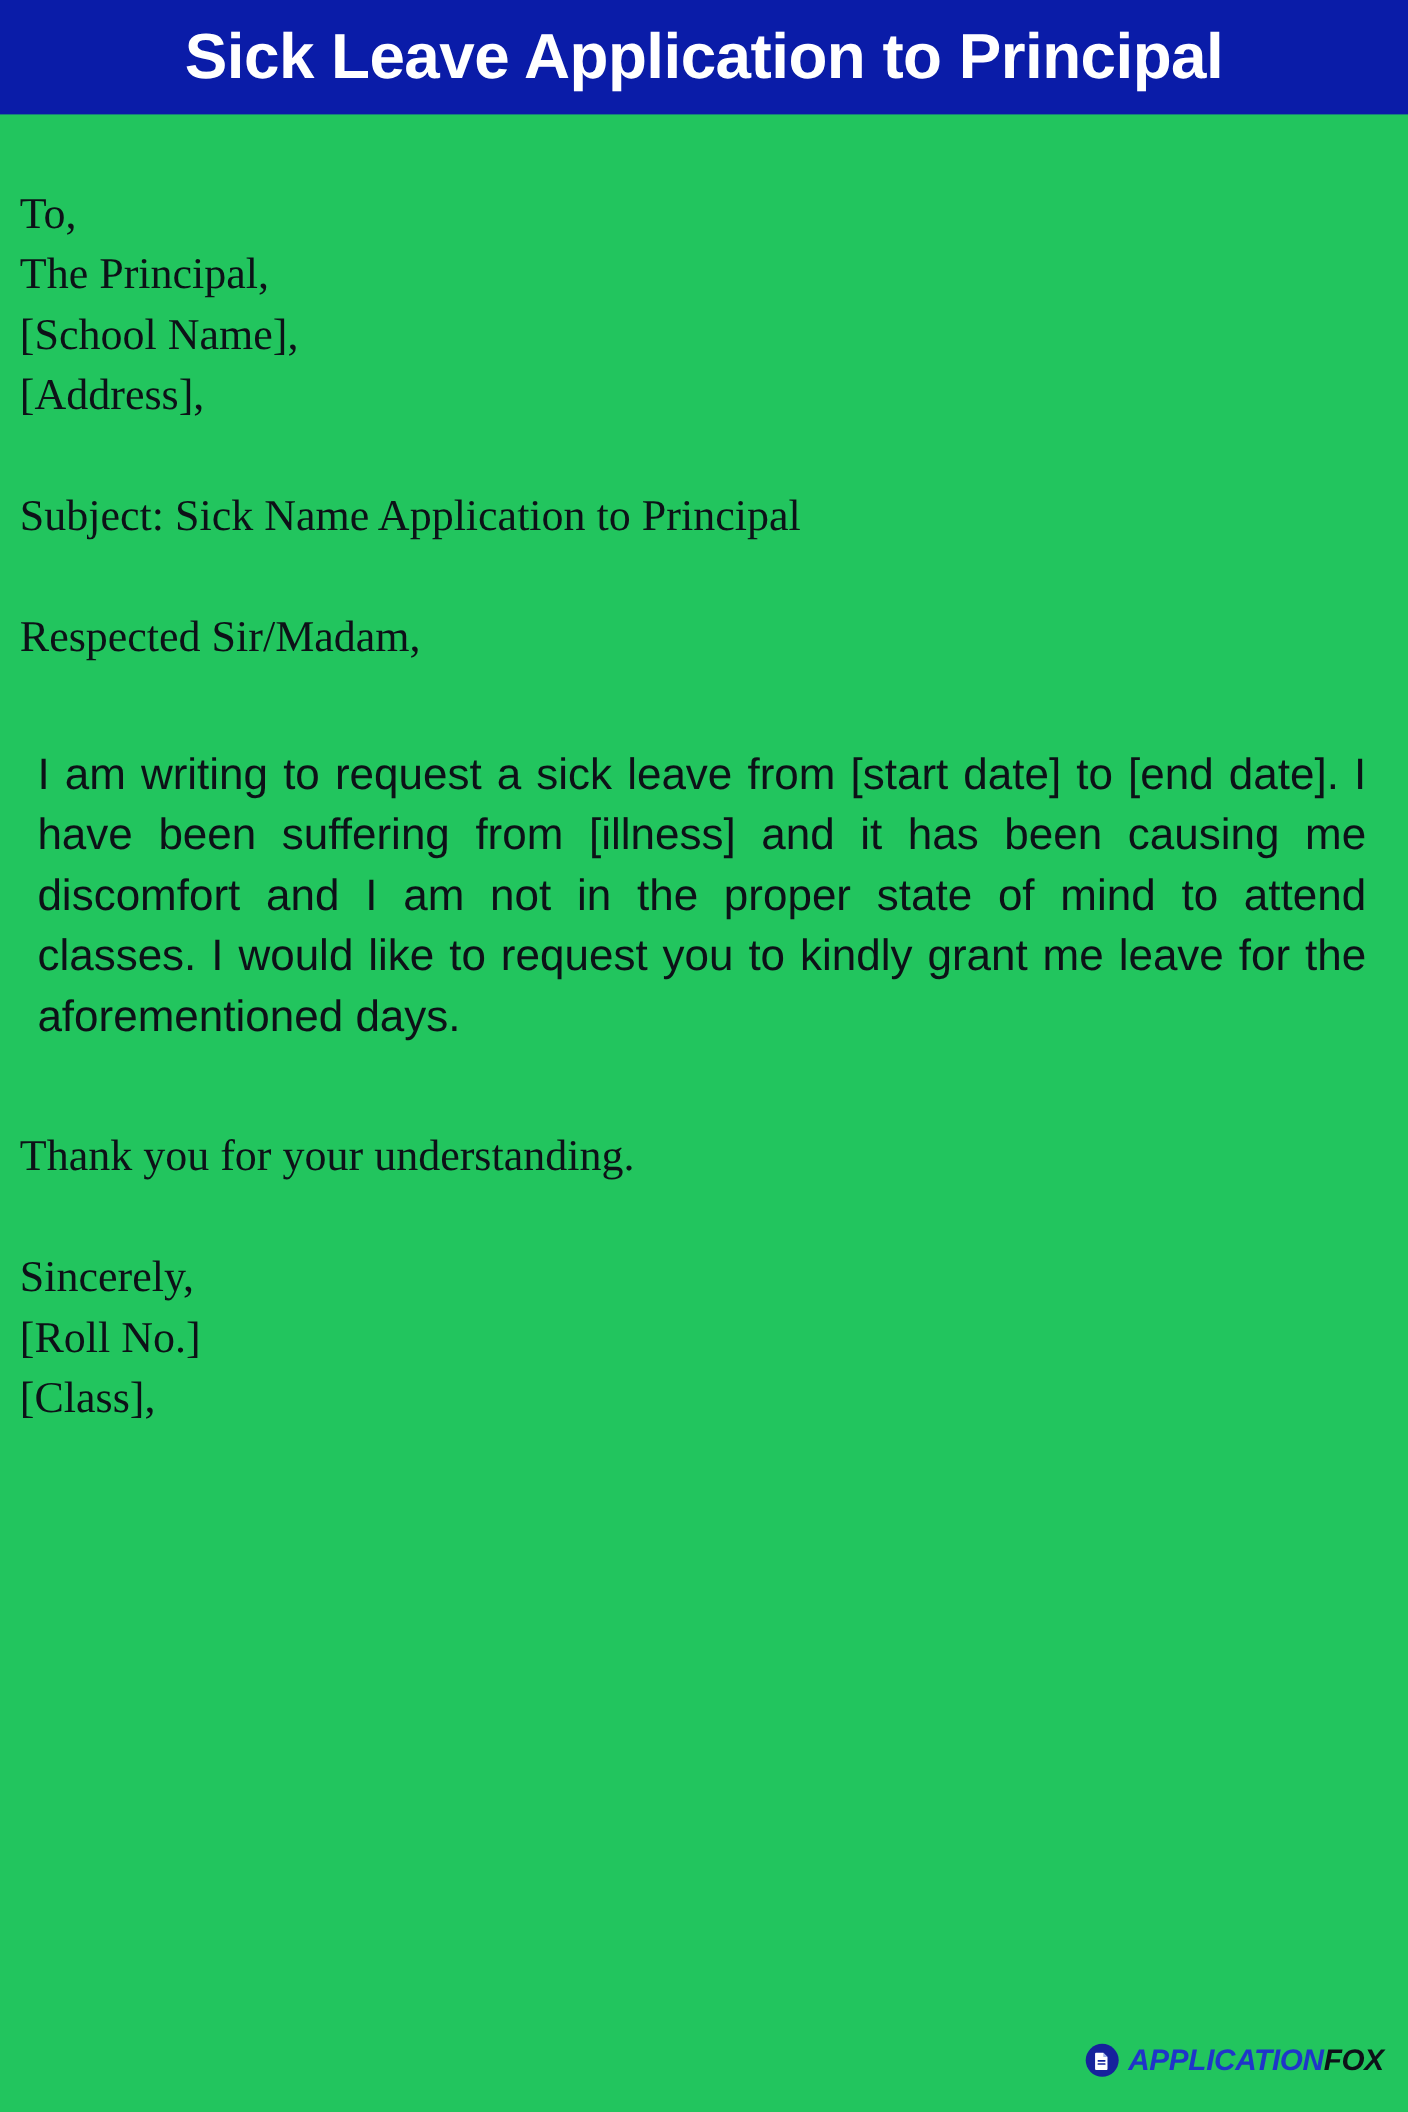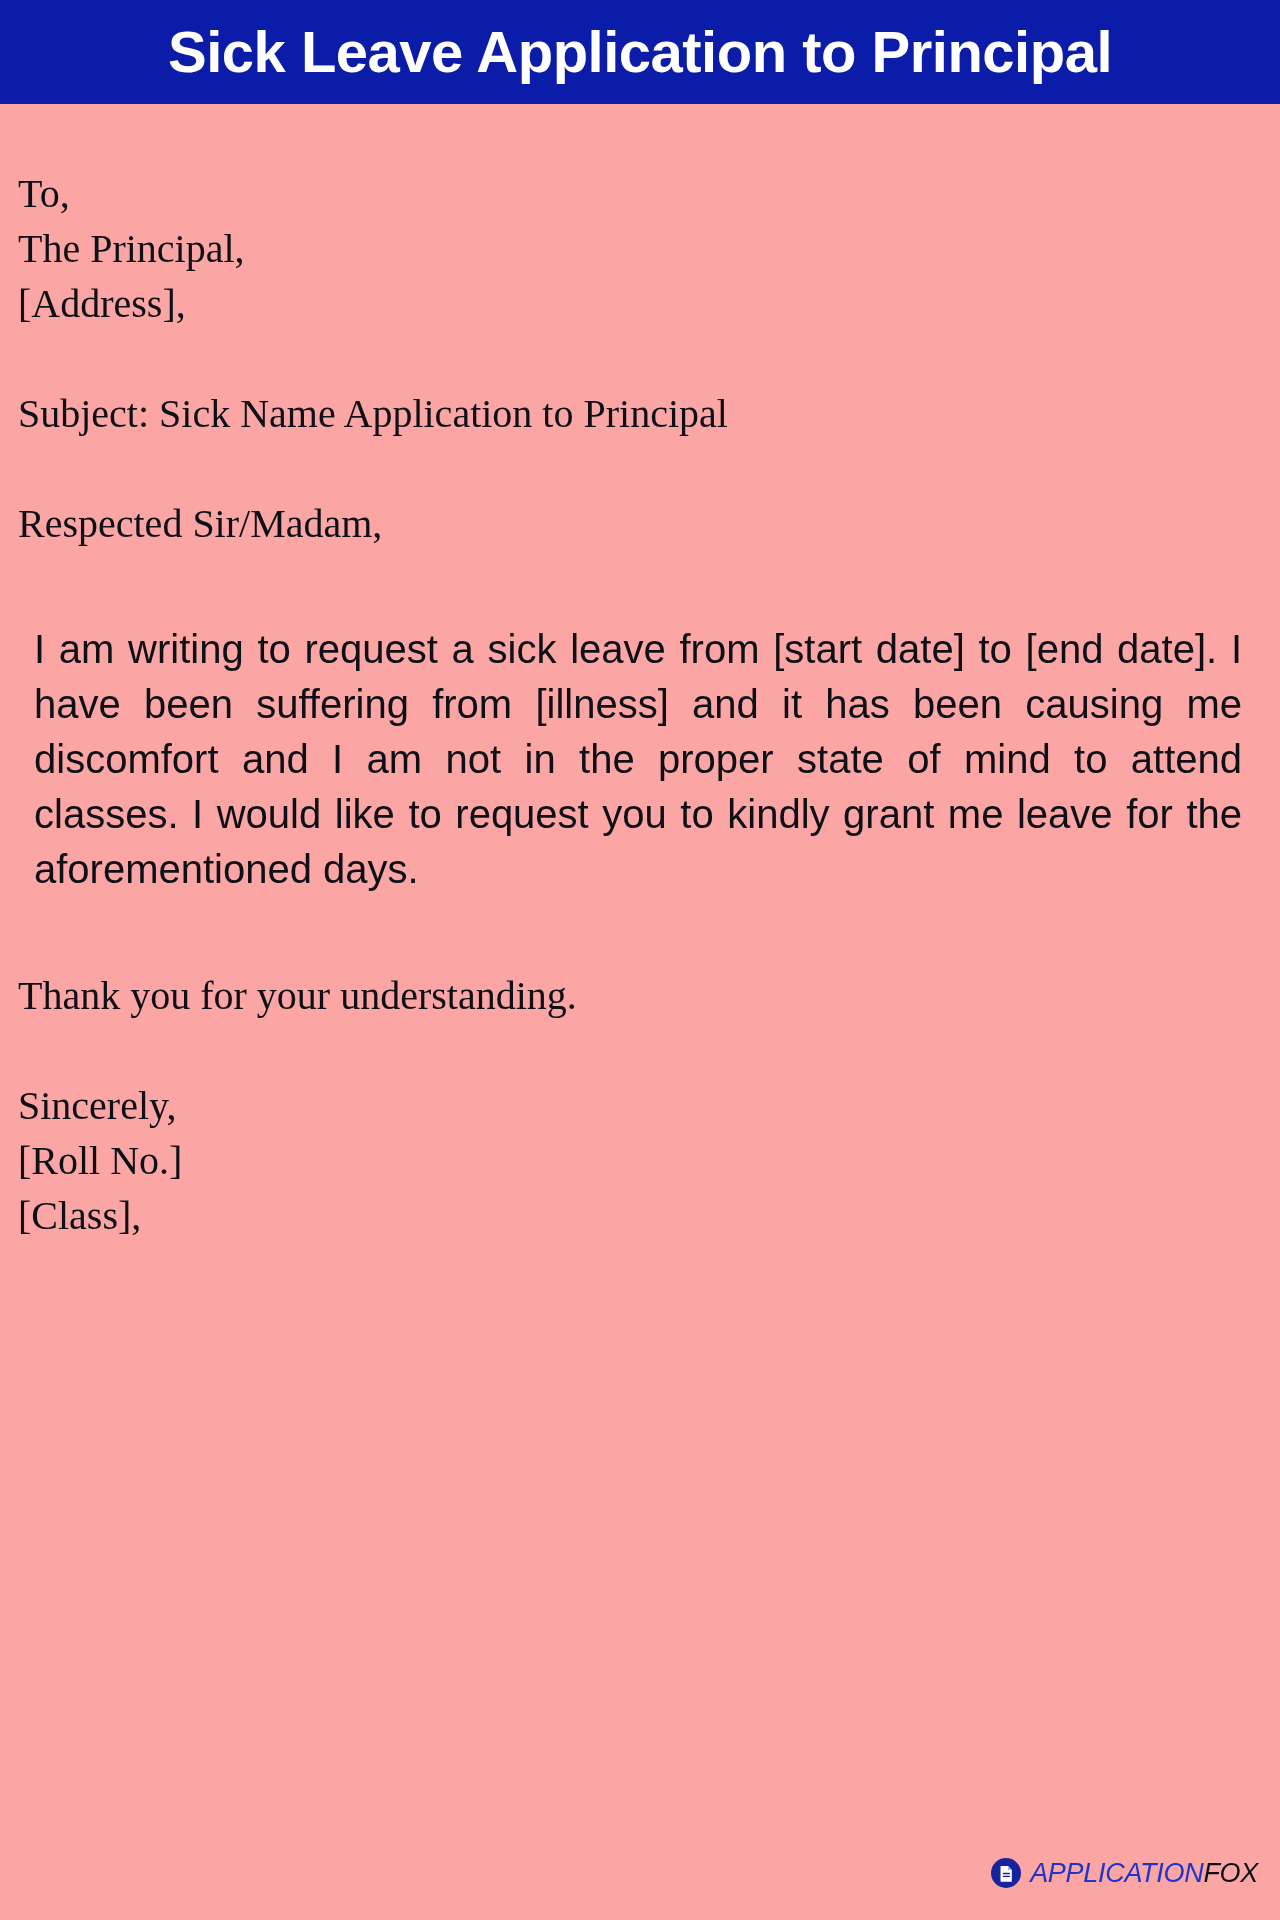--- a/index.html
+++ b/index.html
@@ -11,21 +11,21 @@
     height: 1920px;
     background: #daf0fd;
     font-family: "Liberation Sans", "DejaVu Sans", sans-serif;
     overflow: hidden;
   }
 
   .page {
     position: relative;
     width: 1280px;
     height: 1920px;
-    background: #fca5a5;
+    background: #22c55e;
     box-sizing: border-box;
     display: flex;
     flex-direction: column;
   }
 
   
   .header-bar {
     width: 100%;
     height: 104px;
     background: #0a1ca8;
@@ -98,21 +98,21 @@
     display: flex;
     align-items: center;
     justify-content: center;
     flex: 0 0 auto;
   }
   .logo-mark svg { display: block; }
 
   .logo-text {
     font-family: "Liberation Sans", "DejaVu Sans", sans-serif;
     font-size: 27px;
-    font-weight: normal;
+    font-weight: bold;
     font-style: italic;
     letter-spacing: -0.3px;
     line-height: 1;
     white-space: nowrap;
   }
   .logo-text .lt-primary { color: #1f35c9; }
   .logo-text .lt-secondary { color: #0d1117; }
 </style>
 </head>
 <body>
@@ -121,20 +121,21 @@
 
   <div class="header-bar">
     <h1 class="header-title">Sick Leave Application to Principal</h1>
   </div>
 
   <div class="letter">
 
     <div class="block">
       <span class="block-line">To,</span>
       <span class="block-line">The Principal,</span>
+      <span class="block-line">[School Name],</span>
       <span class="block-line">[Address],</span>
     </div>
 
     <span class="spacer"></span>
 
     <div class="block">
       <span class="block-line">Subject: Sick Name Application to Principal</span>
     </div>
 
     <span class="spacer"></span>

